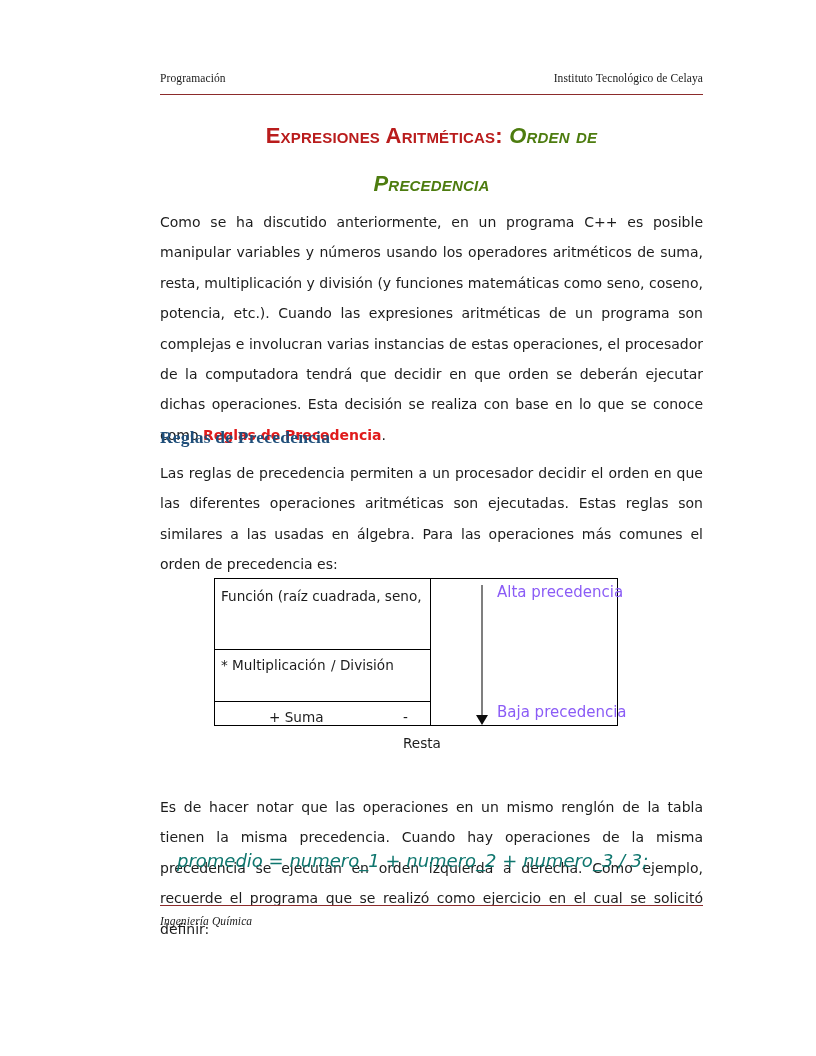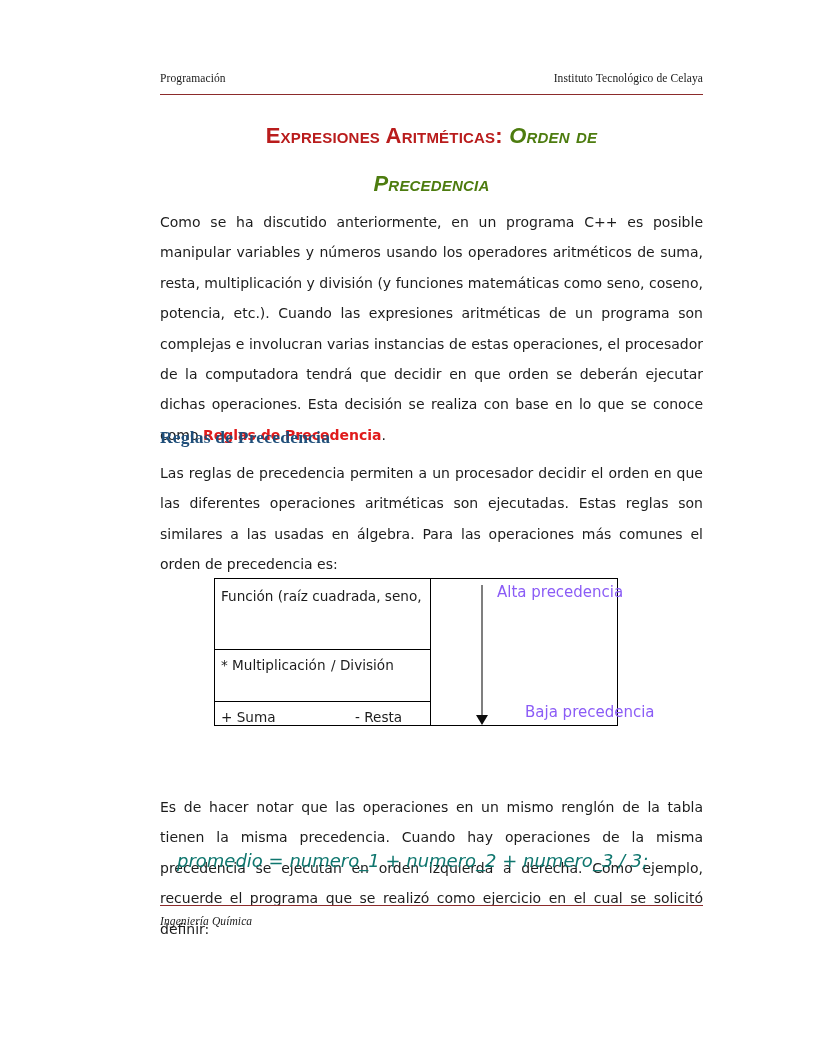--- a/index.html
+++ b/index.html
@@ -146,20 +146,21 @@
   }
   .prec-row-1 .just-line { display: block; text-align: justify; }
   .prec-row-2 {
     height: 52px;
     border-bottom: 1.3px solid #000000;
     position: relative;
   }
   .prec-row-3 {
     height: 22px;
     position: relative;
+    margin-left: 48px;
   }
   .op-left {
     position: absolute;
     left: 6px;
     top: 2px;
   }
   .op-right {
     position: absolute;
     left: 116px;
     top: 2px;
@@ -205,21 +206,21 @@
   }
   .prec-label {
     position: absolute;
     left: 66px;
     font-family: "DejaVu Sans", sans-serif;
     font-size: 15px;
     color: #8b5cf6;
     white-space: nowrap;
   }
   .label-alta { top: 4px; }
-  .label-baja { top: 124px; margin-left: 28px; }
+  .label-baja { top: 124px; }
 
   
   .footer-rule {
     position: absolute;
     left: 160px;
     top: 905px;
     width: 543px;
     height: 0;
     border-top: 1.6px solid #8c2b2b;
   }

